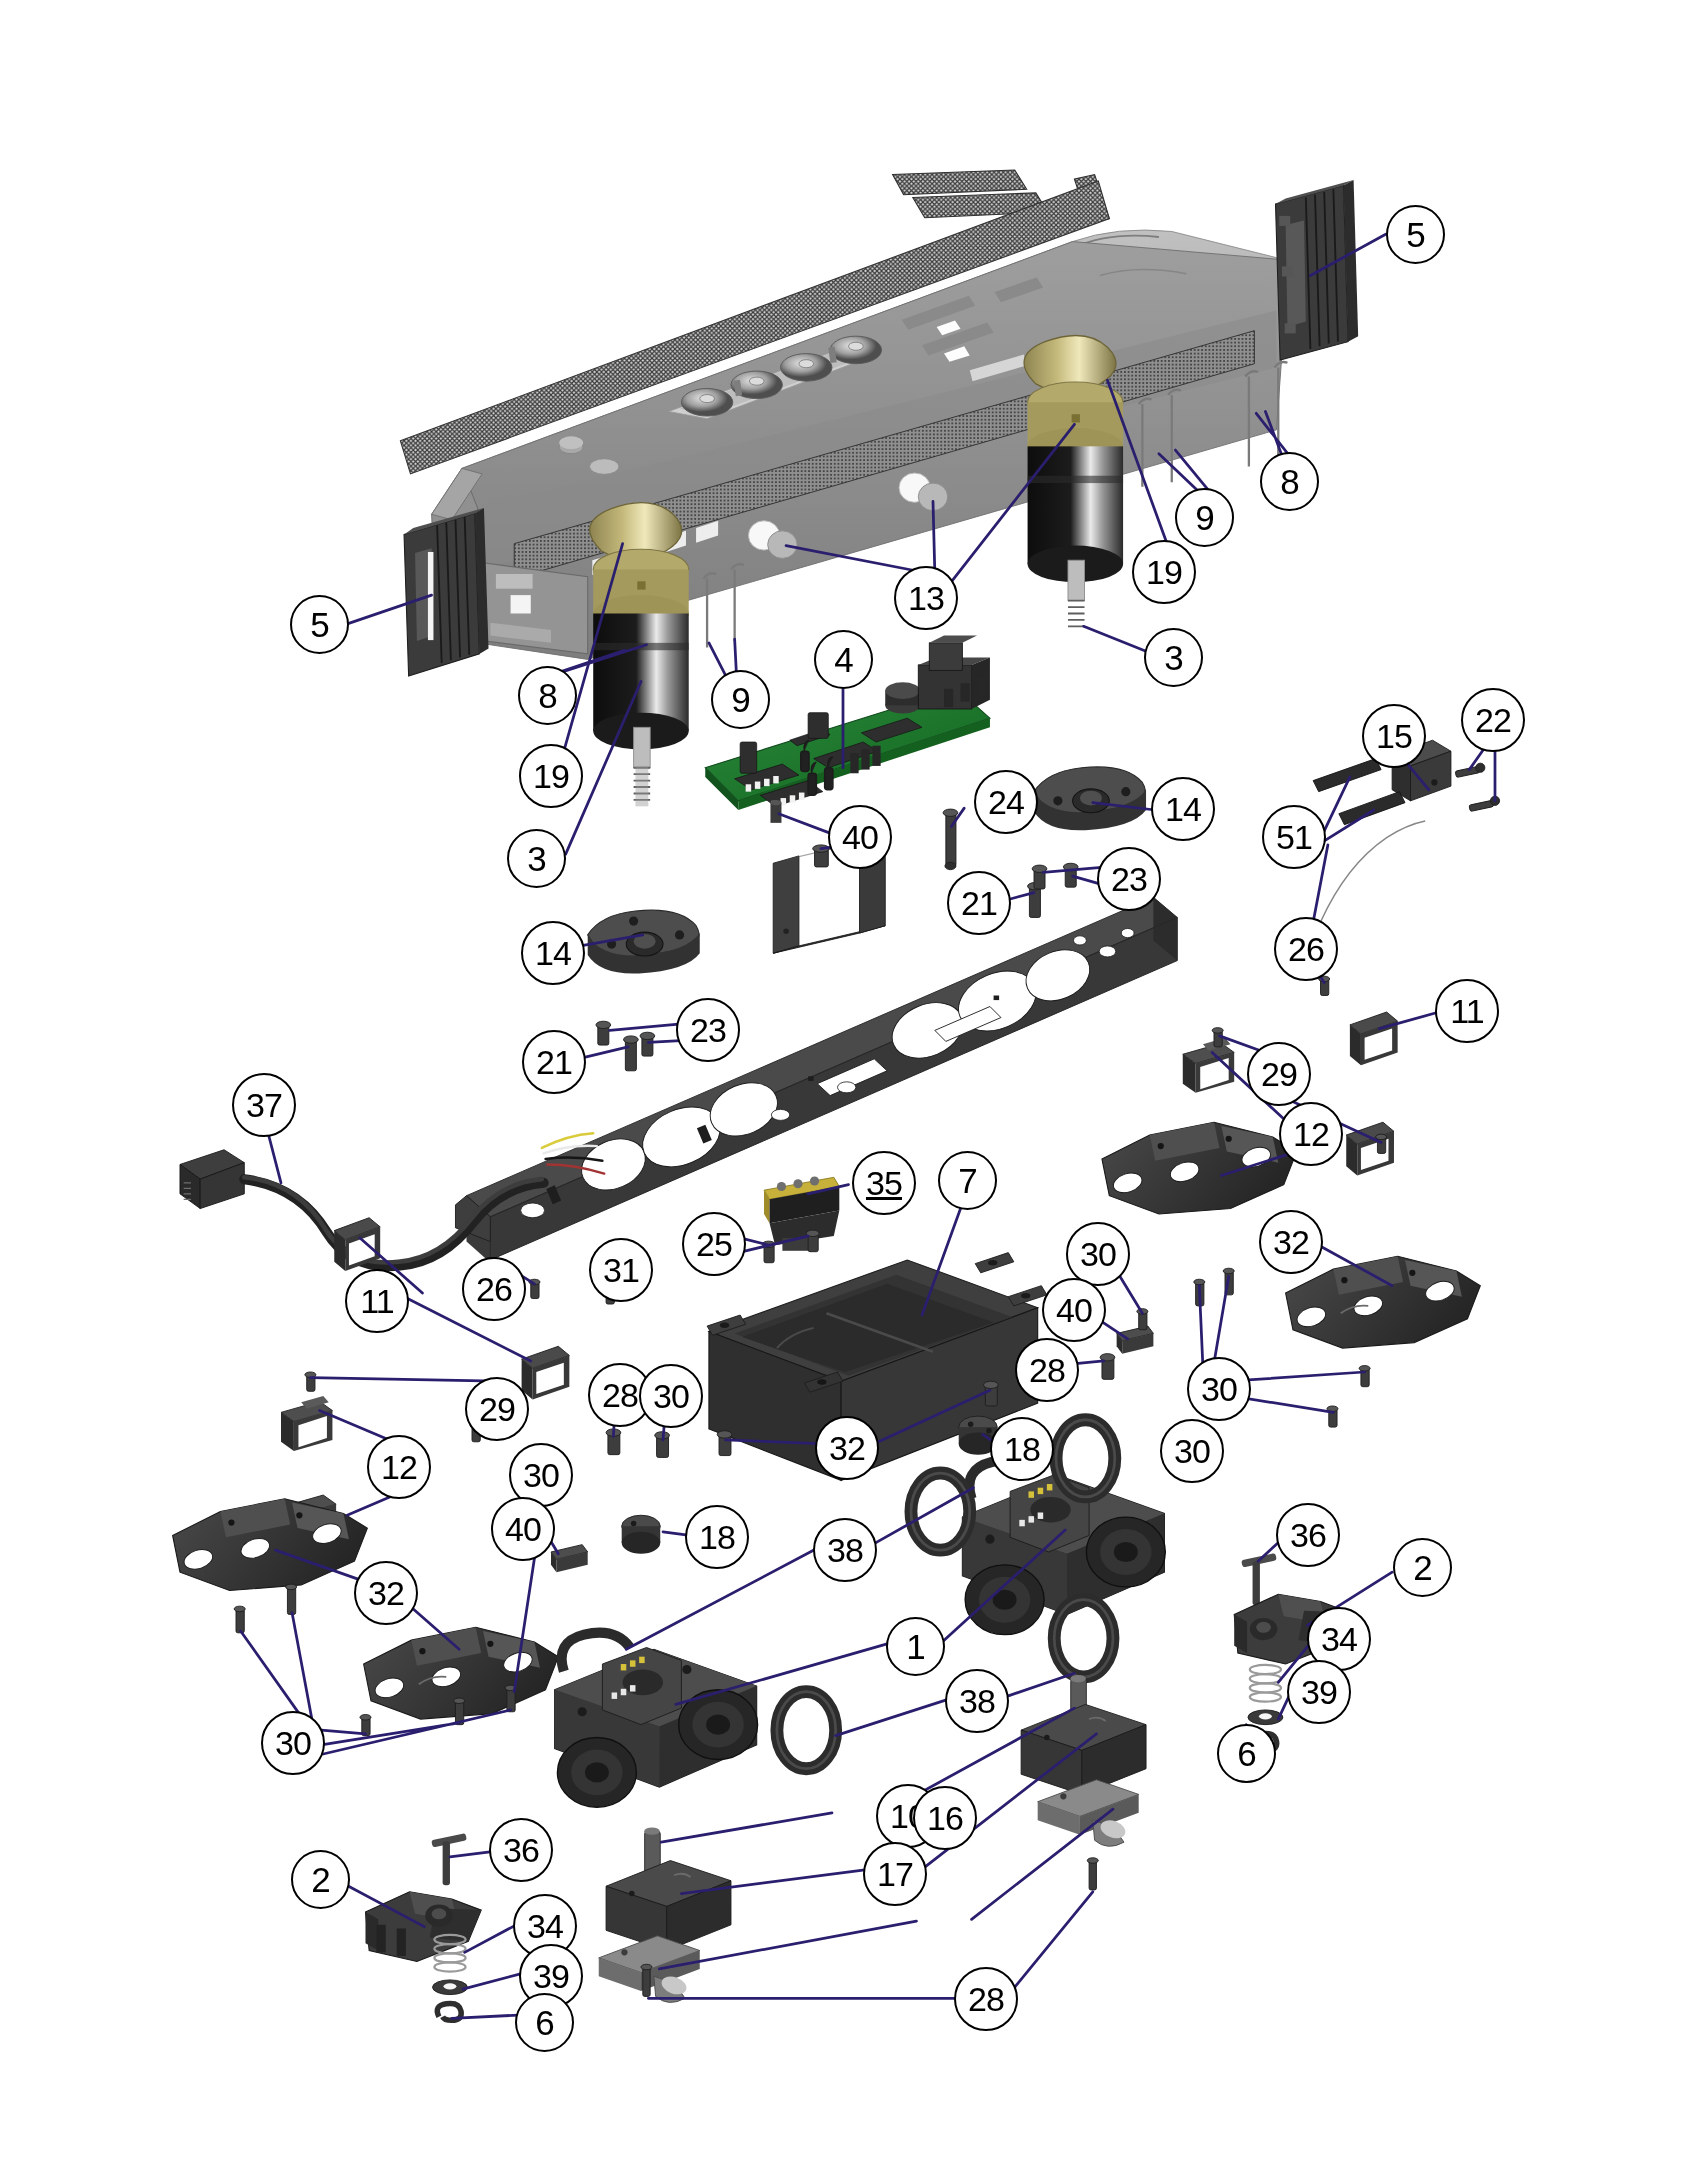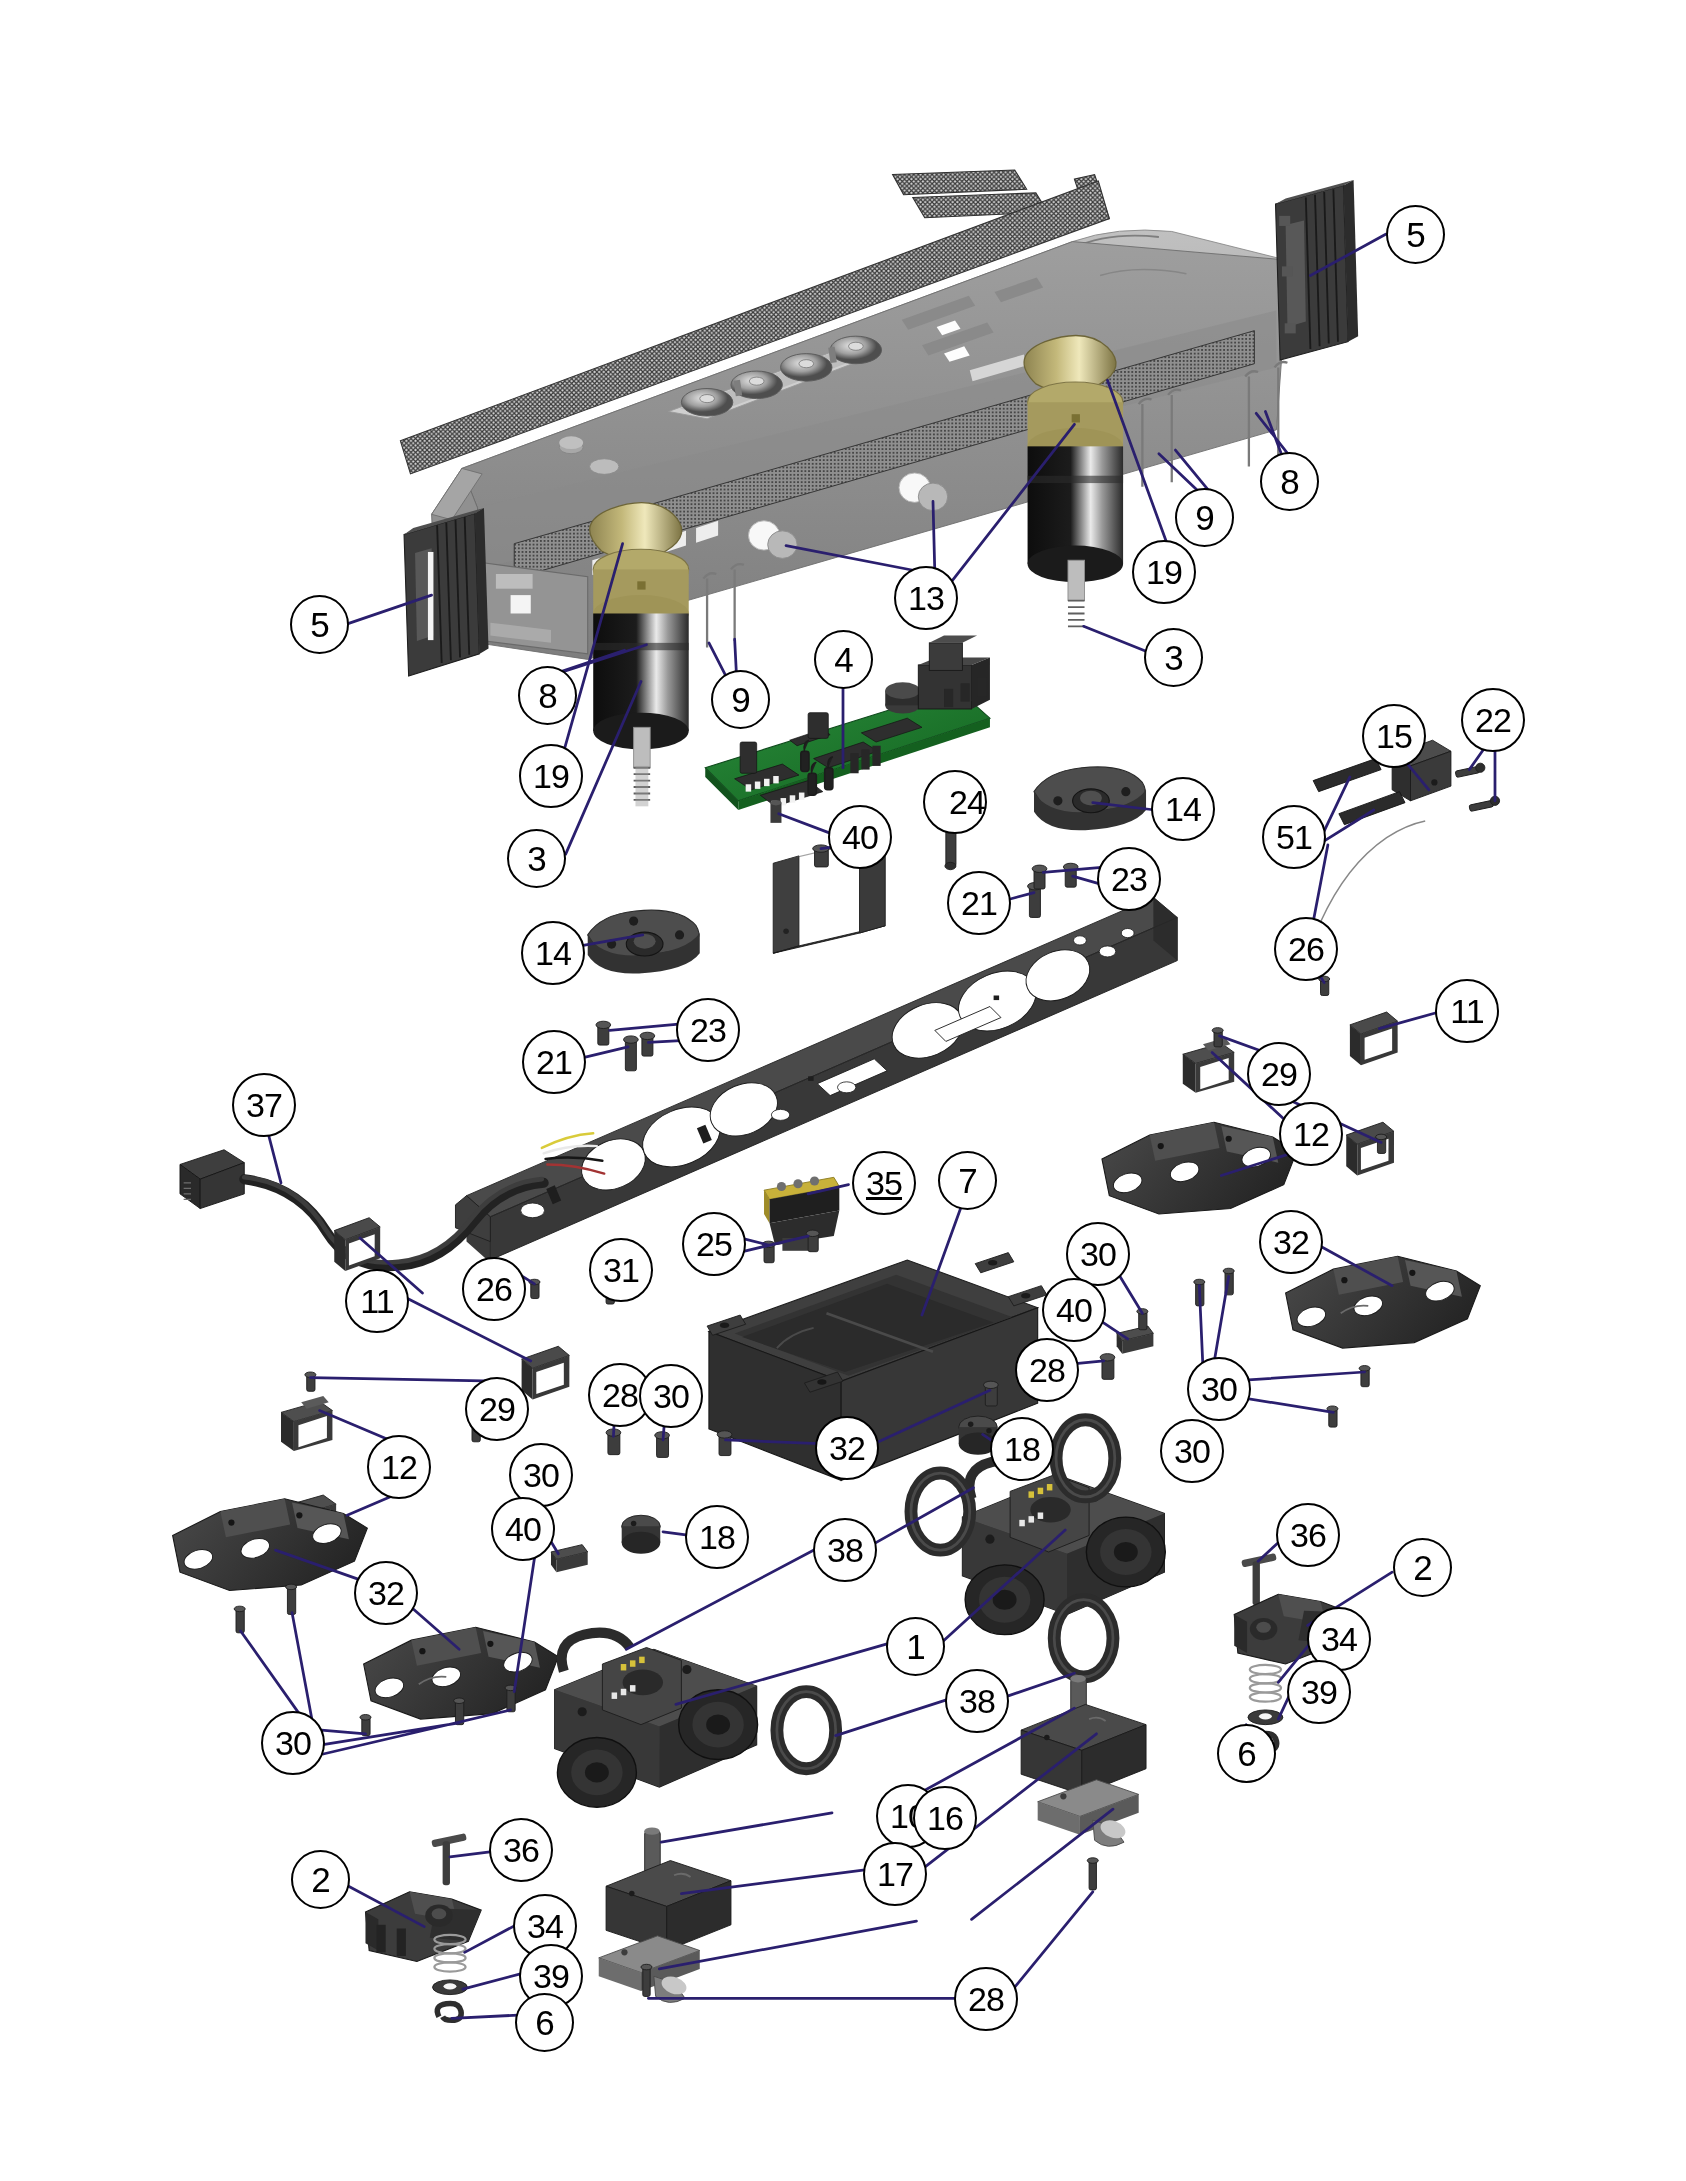--- a/index.html
+++ b/index.html
@@ -1076,21 +1076,21 @@
       </div>
       <div class="callout wide" style="left: 551px; top: 776px;">
         <span>19</span>
       </div>
       <div class="callout" style="left: 536px; top: 858px;">
         <span>3</span>
       </div>
       <div class="callout wide" style="left: 860px; top: 837px;">
         <span>40</span>
       </div>
-      <div class="callout wide" style="left: 955px; top: 802px; justify-content: flex-end;">
+      <div class="callout wide" style="left: 1006px; top: 802px;">
         <span>24</span>
       </div>
       <div class="callout wide" style="left: 1183px; top: 809px;">
         <span>14</span>
       </div>
       <div class="callout wide" style="left: 1394px; top: 736px;">
         <span>15</span>
       </div>
       <div class="callout wide" style="left: 1493px; top: 720px;">
         <span>22</span>

